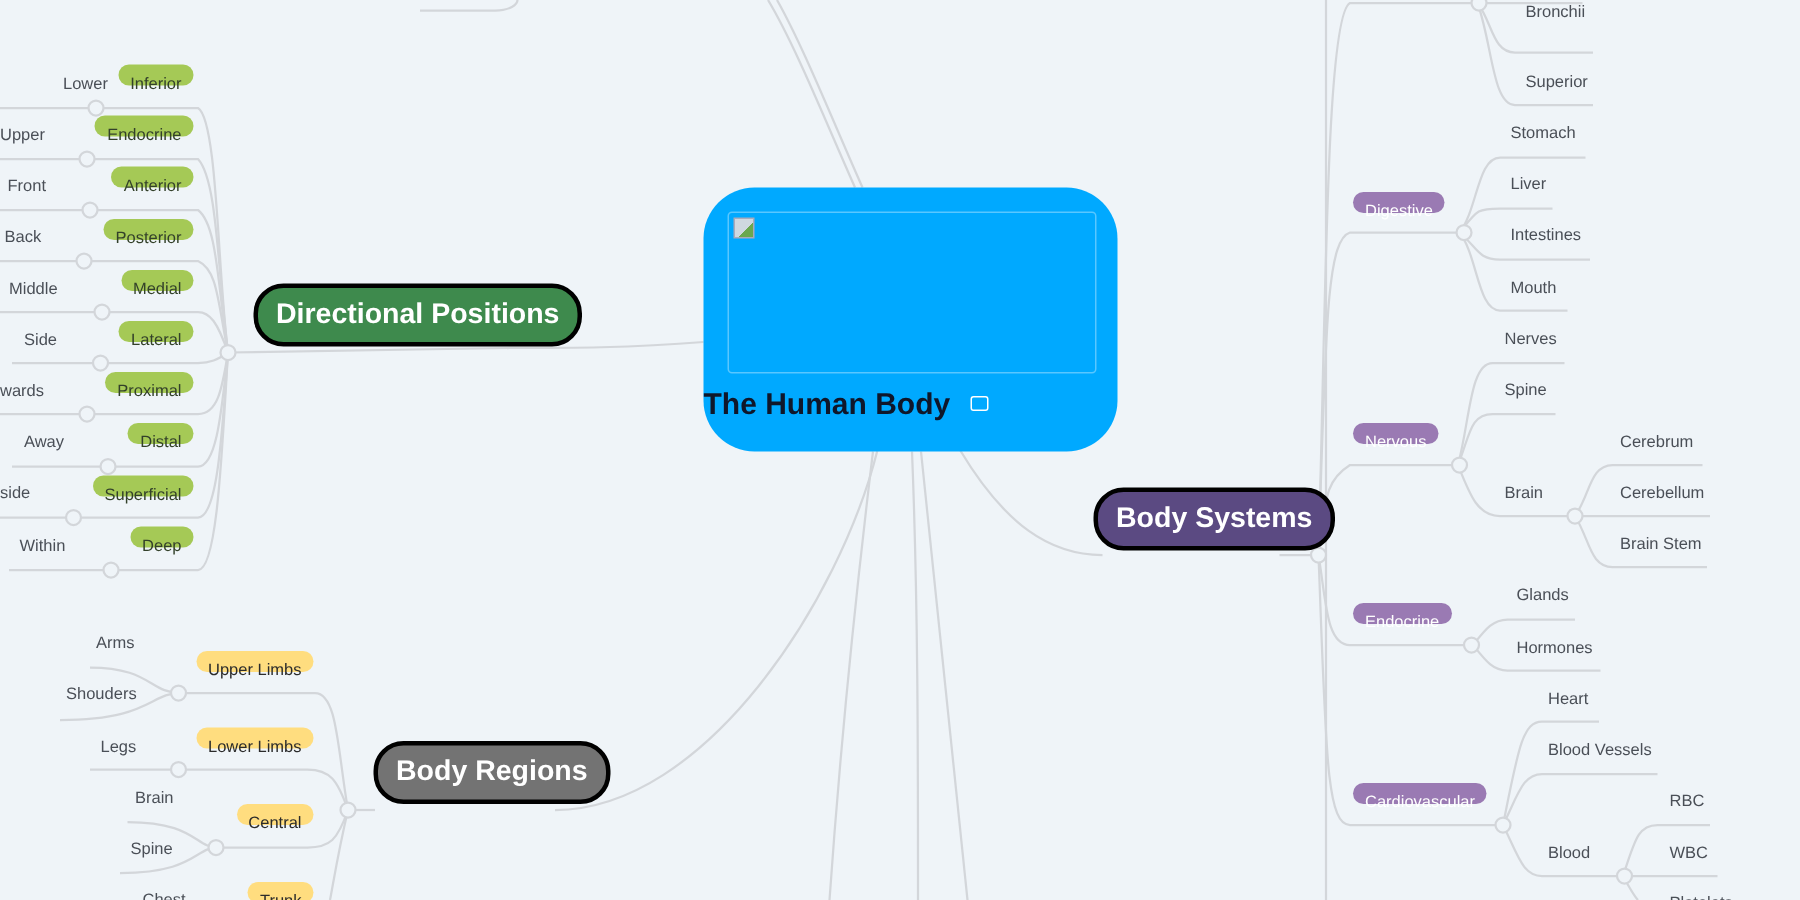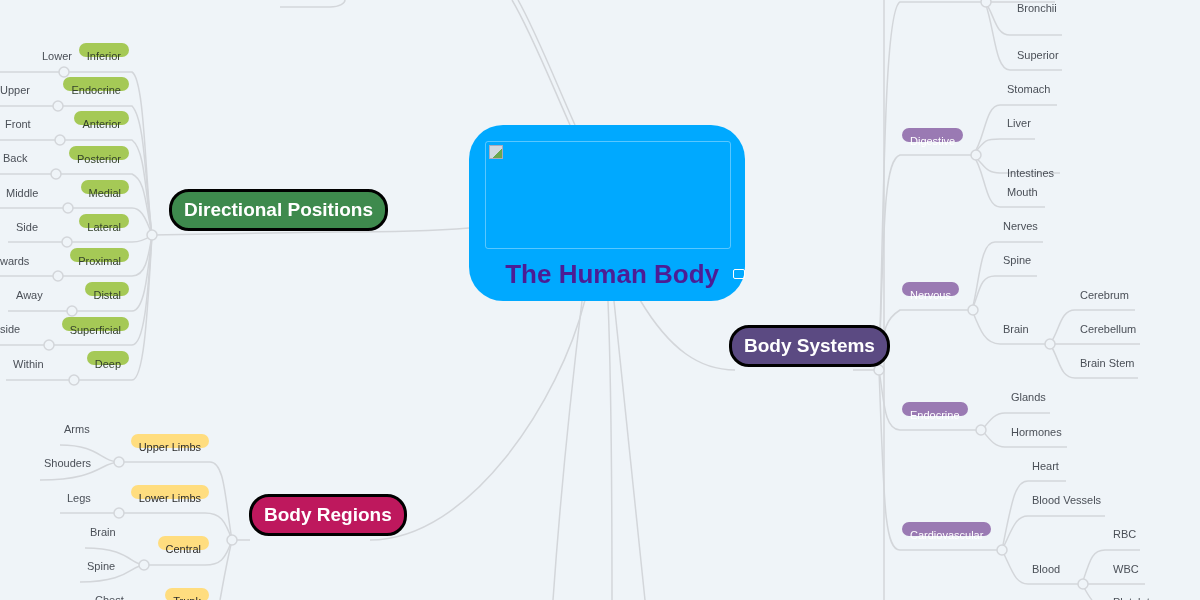--- a/index.html
+++ b/index.html
@@ -17,22 +17,22 @@
   .central .img-frame {
     position:absolute; left:16px; top:16px; width:244px; height:106px;
     border:1px solid rgba(255,255,255,0.35); border-radius:3px;
   }
   .central .broken-img {
     position:absolute; left:3px; top:3px; width:12px; height:12px;
     background:linear-gradient(135deg,#cfd8e0 60%, #6aa84f 60%);
     border:1px solid #aab;
   }
   .central .title {
-    position:absolute; left:0; right:0; top:134px; text-align:right;
-    color:#4c1d95; font-weight:bold; font-size:26px;
+    position:absolute; left:0; right:0; top:134px; text-align:left;
+    color:#0f172a; font-weight:bold; font-size:20px;
   }
   .central .img-icon {
     display:inline-block; width:10px; height:8px; border:1.5px solid #fff;
     border-radius:2px; margin-left:14px; vertical-align:middle; position:relative; top:-2px;
   }
   .main-topic {
     height:36px; line-height:36px; padding:0 12px; border-radius:20px;
     color:#fff; font-weight:bold; font-size:19px;
     border:3px solid #000000; box-sizing:content-box; white-space:nowrap;
   }
@@ -147,21 +147,21 @@
 <div class="node central">
   <div class="img-frame">
     <div class="broken-img"></div>
   </div>
   <div class="title">
     <span>The Human Body</span><span class="img-icon"></span>
   </div>
 </div>
 
 <div class="node main-topic" style="left:169px;top:189px;background:#3e8a4d;">Directional Positions</div>
-<div class="node main-topic" style="left:249px;top:494px;background:#be185d;">Body Regions</div>
+<div class="node main-topic" style="left:249px;top:494px;background:#737373;">Body Regions</div>
 <div class="node main-topic" style="left:729px;top:325px;background:#5b4a82;">Body Systems</div>
 
 <div class="node pill green" style="right:1071px;top:43px;">Inferior</div>
 <div class="node leaf" style="left:6px;top:50px;padding-left:36px;">Lower</div>
 <div class="node pill green" style="right:1071px;top:77px;">Endocrine</div>
 <div class="node leaf" style="left:0px;top:84px;">Upper</div>
 <div class="node pill green" style="right:1071px;top:111px;">Anterior</div>
 <div class="node leaf" style="left:5px;top:118px;">Front</div>
 <div class="node pill green" style="right:1071px;top:146px;">Posterior</div>
 <div class="node leaf" style="left:3px;top:152px;">Back</div>
@@ -188,21 +188,21 @@
 <div class="node leaf" style="left:87px;top:560px;">Spine</div>
 <div class="node pill yellow" style="right:991px;top:588px;">Trunk</div>
 <div class="node leaf" style="left:95px;top:594px;">Chest</div>
 
 <div class="node leaf" style="left:1017px;top:2px;text-align:center;">Bronchii</div>
 <div class="node leaf" style="left:1017px;top:49px;">Superior</div>
 
 <div class="node pill purple" style="left:902px;top:128px;">Digestive</div>
 <div class="node leaf" style="left:1007px;top:83px;">Stomach</div>
 <div class="node leaf" style="left:1007px;top:117px;">Liver</div>
-<div class="node leaf" style="left:1007px;top:151px;margin-top:16px;">Intestines</div>
+<div class="node leaf" style="left:1007px;top:151px;">Intestines</div>
 <div class="node leaf" style="left:1007px;top:186px;">Mouth</div>
 
 <div class="node pill purple" style="left:902px;top:282px;">Nervous</div>
 <div class="node leaf" style="left:1003px;top:220px;">Nerves</div>
 <div class="node leaf" style="left:1003px;top:254px;">Spine</div>
 <div class="node leaf" style="left:1003px;top:323px;">Brain</div>
 <div class="node leaf" style="left:1080px;top:289px;">Cerebrum</div>
 <div class="node leaf" style="left:1080px;top:323px;">Cerebellum</div>
 <div class="node leaf" style="left:1080px;top:357px;">Brain Stem</div>
 

